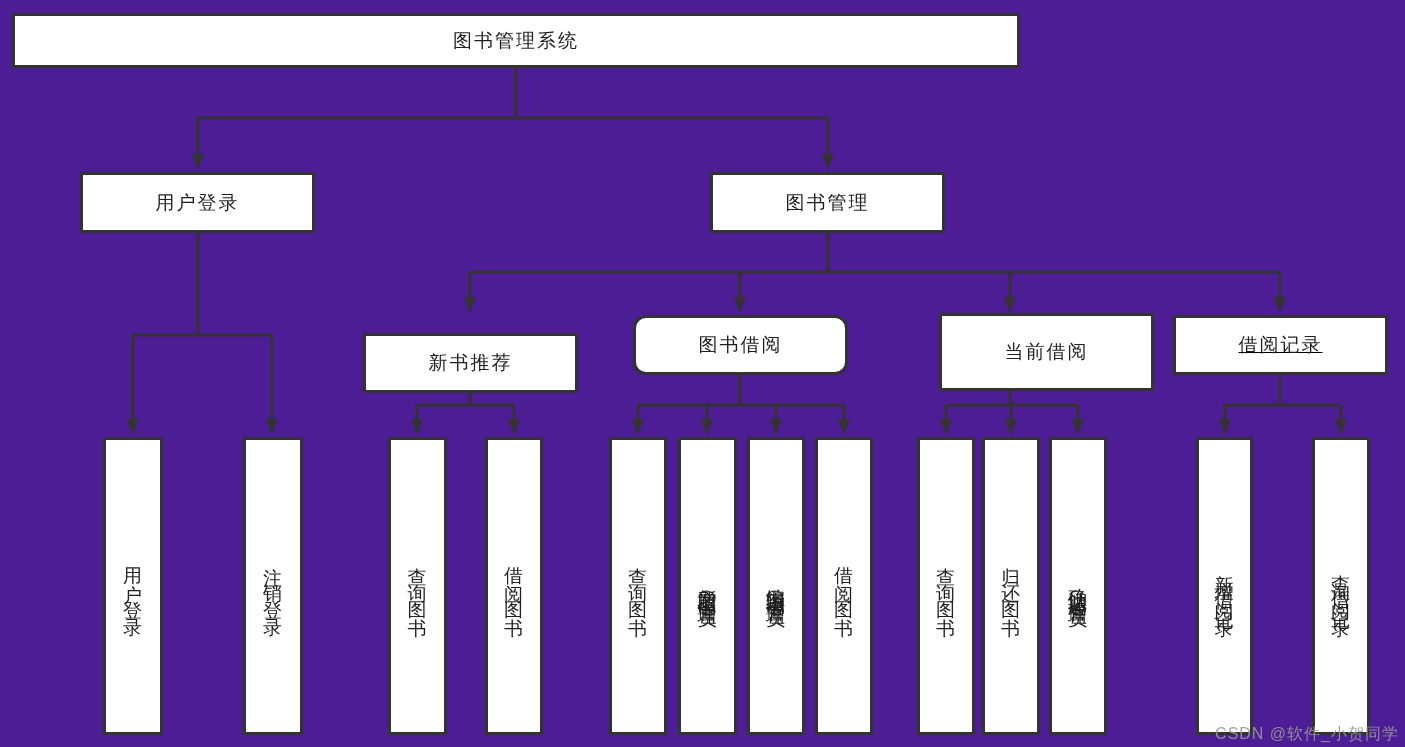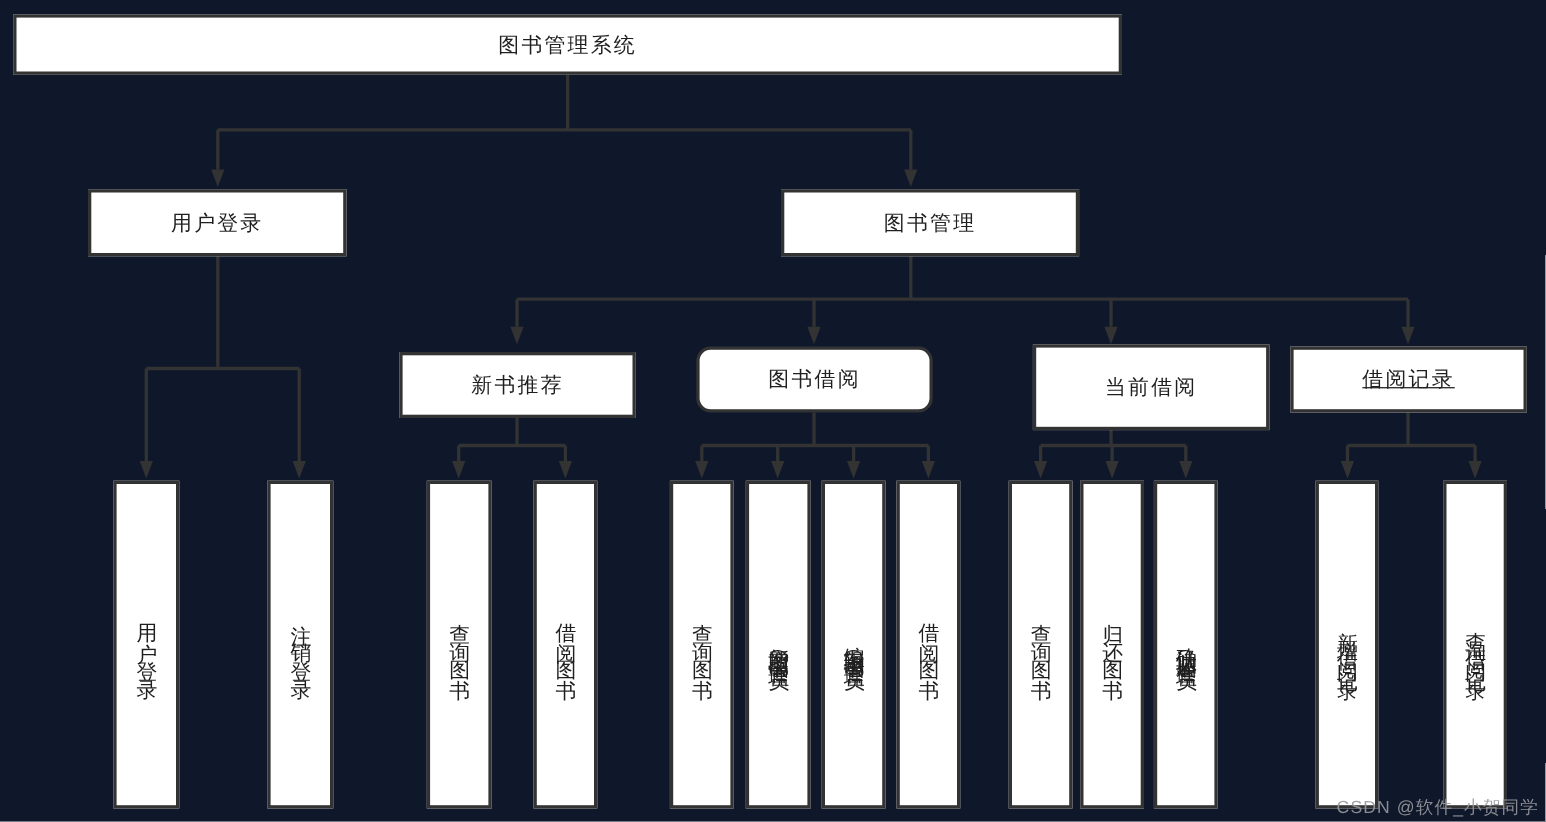--- a/index.html
+++ b/index.html
@@ -5,21 +5,21 @@
   html, body {
     margin: 0;
     padding: 0;
     background: #ffffff;
     font-family: "Liberation Sans", "DejaVu Sans", sans-serif;
   }
   .stage {
     position: relative;
     width: 1405px;
     height: 747px;
-    background: #0f172a;
+    background: #4c1d95;
     overflow: hidden;
   }
   .connectors {
     position: absolute;
     left: 0;
     top: 0;
     width: 1405px;
     height: 747px;
     z-index: 1;
   }
@@ -56,22 +56,22 @@
     line-height: 1;
     white-space: nowrap;
   }
   .ls-wide  { letter-spacing: 17px; }
   .ls-mid   { letter-spacing: 9px;  }
   .ls-dense { letter-spacing: 3px;  }
 
   
   #n-root        { left: 12px;   top: 13px;  width: 1008px; height: 55px; }
   #n-user-login  { left: 80px;   top: 172px; width: 235px;  height: 61px; }
-  #n-book-mgmt   { left: 710px;  top: 172px; width: 271px;  height: 61px; }
-  #n-new-rec     { left: 363px;  top: 320px; width: 215px;  height: 60px; }
+  #n-book-mgmt   { left: 710px;  top: 172px; width: 235px;  height: 61px; }
+  #n-new-rec     { left: 363px;  top: 333px; width: 215px;  height: 60px; }
   #n-book-borrow { left: 633px;  top: 315px; width: 215px;  height: 60px; border-radius: 13px; }
   #n-cur-borrow  { left: 903px;  top: 313px; width: 215px;  height: 78px; margin-left: 36px; }
   #n-borrow-rec  { left: 1173px; top: 315px; width: 215px;  height: 60px; text-decoration: underline; }
 
   .leaf { top: 437px; width: 60px; height: 298px; }
   #lf-0  { left: 103px; }
   #lf-1  { left: 243px; }
   #lf-2  { left: 388px; width: 59px; }
   #lf-3  { left: 485px; width: 58px; }
   #lf-4  { left: 609px; width: 58px; }

